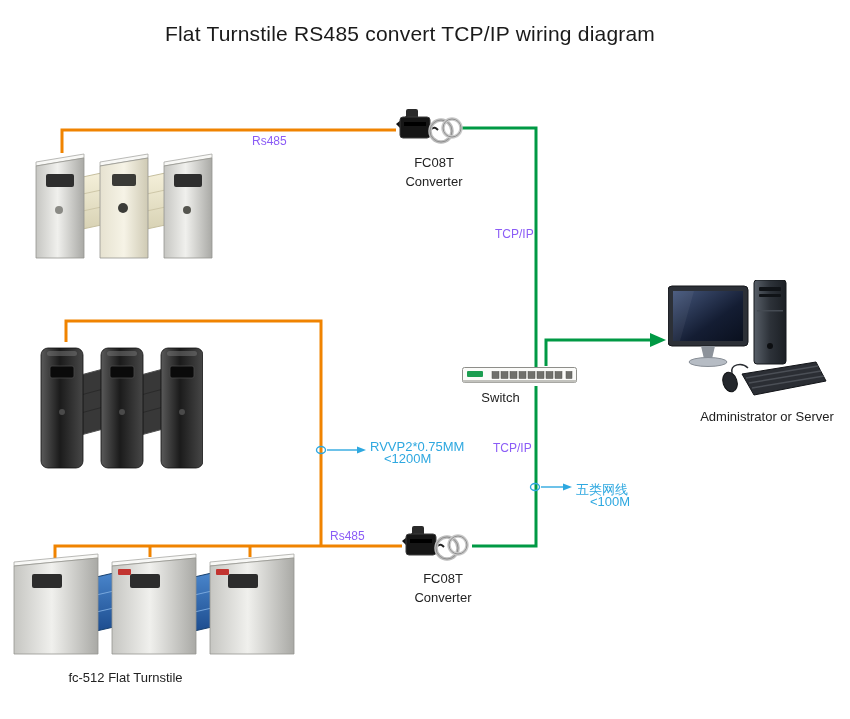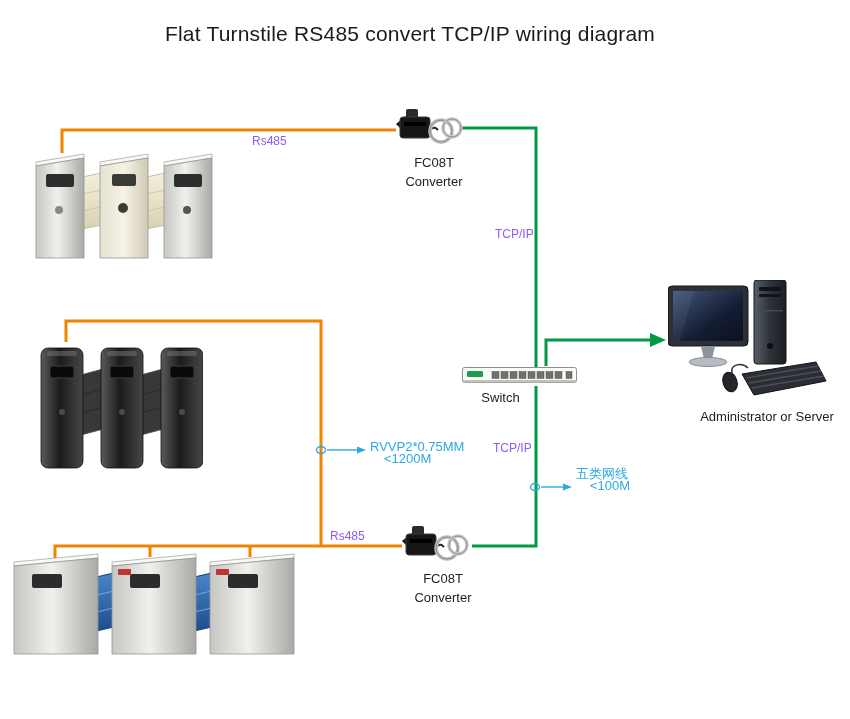--- a/index.html
+++ b/index.html
@@ -255,20 +255,21 @@
       <line x1="84" y1="108" x2="156" y2="96" stroke="#4b4f56" stroke-width="1.5"></line>
     </g>
     <g>
       <ellipse cx="62" cy="102" rx="7" ry="10" transform="rotate(-18 62 102)" fill="#24272c" stroke="#101214" stroke-width="1"></ellipse>
       <path d="M64,93 C62,84 74,82 80,88" fill="none" stroke="#2a2d32" stroke-width="1.5"></path>
     </g>
   </svg>
 
 
 
+  <div class="node-label" style="left:18px;top:670px;width:215px">fc-512 Flat Turnstile</div>
 
   <div class="node-label conv-label" style="left:384px;top:153px;width:100px">
     <span>FC08T</span>
     <span>Converter</span>
   </div>
 
   <div class="node-label conv-label" style="left:393px;top:569px;width:100px">
     <span>FC08T</span>
     <span>Converter</span>
   </div>
@@ -283,18 +284,18 @@
 
   <div class="wire-label" style="left:495px;top:227px">TCP/IP</div>
 
   <div class="wire-label" style="left:493px;top:441px">TCP/IP</div>
 
   <div class="callout-text" style="left:370px;top:441px">
     <span class="l1">RVVP2*0.75MM</span>
     <span class="l2">&lt;1200M</span>
   </div>
 
-  <div class="callout-text" style="left:576px;top:468px">
+  <div class="callout-text" style="left:576px;top:484px">
     <span class="l1">五类网线</span>
     <span class="l2">&lt;100M</span>
   </div>
 
 </div>
 
 </body></html>

